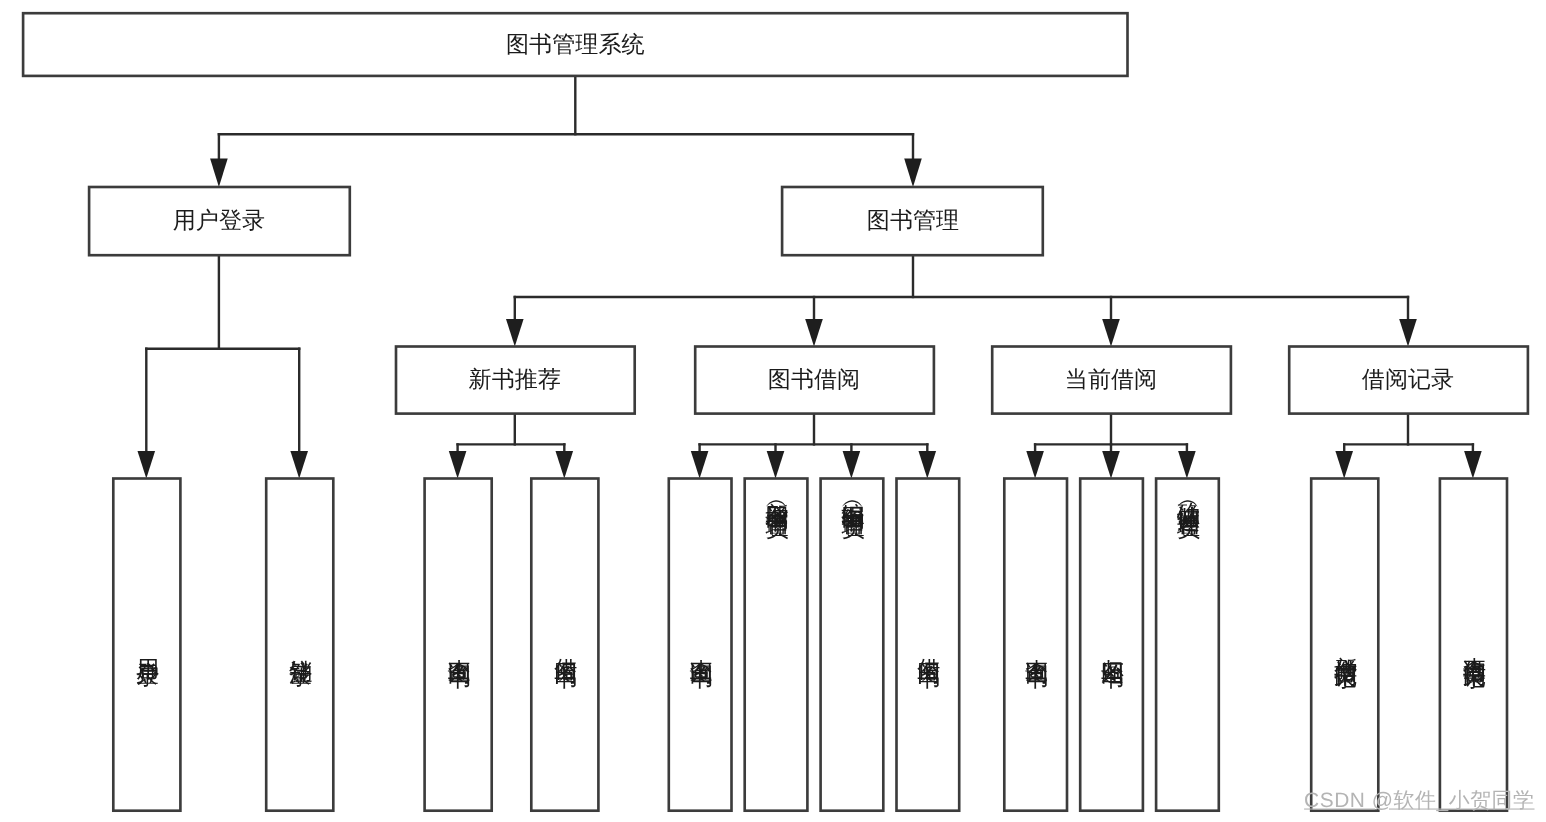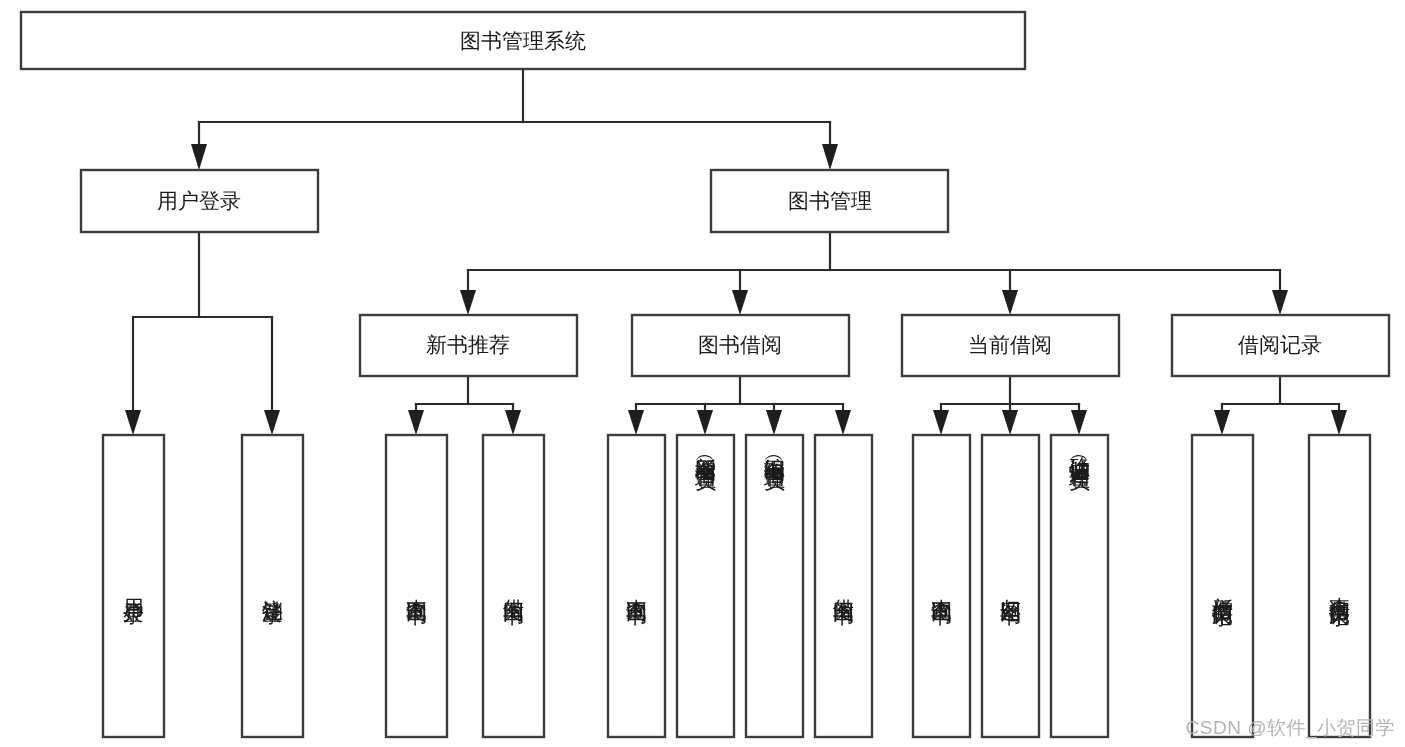--- a/index.html
+++ b/index.html
@@ -67,20 +67,21 @@
   }
   .watermark {
     position: absolute;
     right: 10px;
     bottom: 6px;
     font-family: "Liberation Sans", "DejaVu Sans", sans-serif;
     font-size: 19px;
     color: #b4b4b4;
     letter-spacing: 0.5px;
     white-space: nowrap;
+    text-decoration: underline;
   }
 </style>
 </head>
 <body>
 
 <div id="diagram-root">
 
   <svg class="diagram-canvas" viewBox="0 0 1405 747">
 
     <g>

